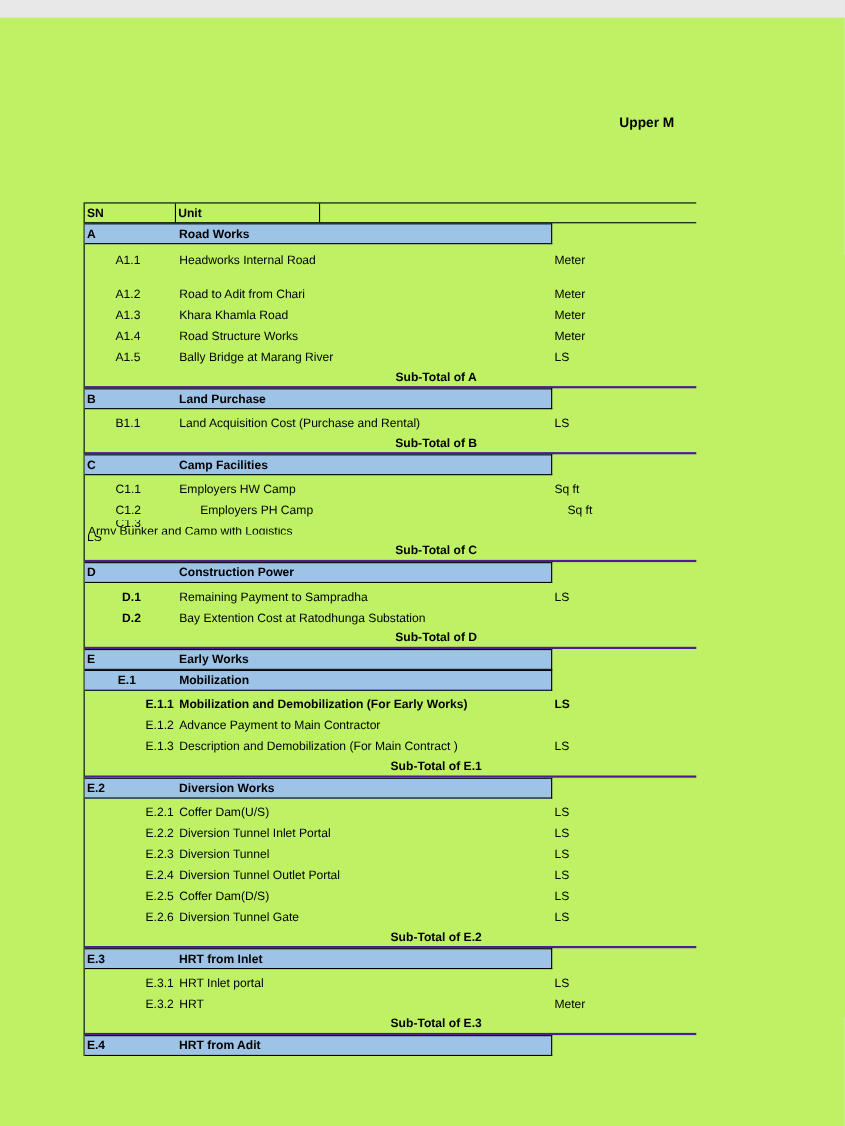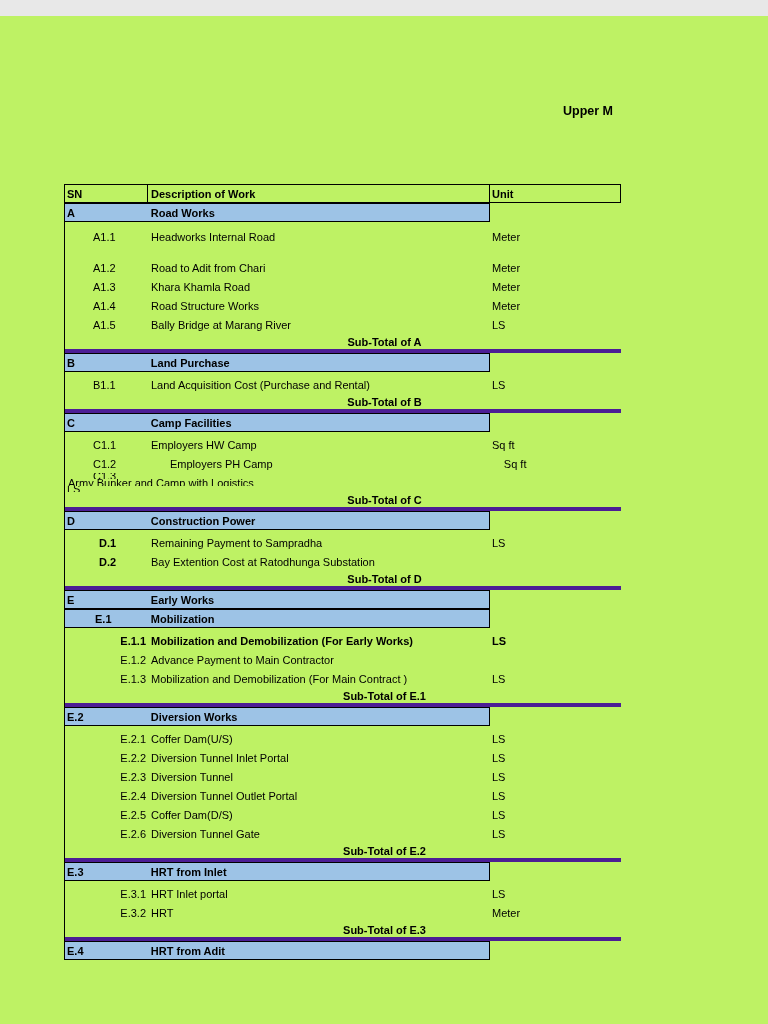--- a/index.html
+++ b/index.html
@@ -15,21 +15,21 @@
   }
   .doc-title{
     position:absolute;
     left:563px;top:88px;
     font-weight:bold;
     font-size:12.5px;
     white-space:nowrap;
   }
   #boq-table{
     position:absolute;
-    left:64px;top:168px;
+    left:76px;top:168px;
     width:557px;
     border-left:1px solid #000;
     box-sizing:border-box;
   }
   .row{
     display:flex;
     box-sizing:border-box;
     width:556px;
   }
   .cell{
@@ -63,21 +63,21 @@
     font-weight:bold;
   }
   
   .sn-flush{padding-left:2px;}
   .sn-mid{padding-left:30px;}
   .sn-indent{padding-left:28px;}
   .sn-bold{padding-left:34px;font-weight:bold;}
   .sn-right{justify-content:flex-end;padding-right:2px;}
   
   .row-subtotal{
-    border-bottom:4px solid #4c1d95;
+    border-bottom:2px solid #4c1d95;
     font-weight:bold;
   }
   .sub-spacer{width:83px;}
   .sub-label{
     flex:1;
     display:flex;
     align-items:center;
     justify-content:center;
   }
   
@@ -93,21 +93,20 @@
 </style>
 </head>
 <body>
 
 <div id="page">
   <div class="doc-title">Upper M</div>
 
   <div id="boq-table">
       <div class="row row-header" style="height: 19px;">
         <div class="cell c-sn">SN</div>
-        <div class="cell c-desc">Description of Work</div>
         <div class="cell c-unit">Unit</div>
       </div>
       <div class="row row-band" style="height: 19px;">
         <div class="band-fill">
           <div class="cell c-sn sn-flush">A</div>
           <div class="cell c-desc">Road Works</div>
         </div>
       </div>
       <div class="row row-spacer" style="height: 5px;"></div>
       <div class="row row-item" style="height: 19px;">
@@ -221,21 +220,21 @@
         <div class="cell c-desc">Mobilization and Demobilization (For Early Works)</div>
         <div class="cell c-unit">LS</div>
       </div>
       <div class="row row-item" style="height: 19px;">
         <div class="cell c-sn sn-right">E.1.2</div>
         <div class="cell c-desc">Advance Payment to Main Contractor</div>
         <div class="cell c-unit"></div>
       </div>
       <div class="row row-item" style="height: 19px;">
         <div class="cell c-sn sn-right">E.1.3</div>
-        <div class="cell c-desc">Mobilization and Demobilization (For Main Contract )</div>
+        <div class="cell c-desc">Description and Demobilization (For Main Contract )</div>
         <div class="cell c-unit">LS</div>
       </div>
       <div class="row row-subtotal" style="height: 19px;">
         <div class="sub-spacer"></div>
         <div class="sub-label">Sub-Total of E.1</div>
       </div>
       <div class="row row-band" style="height: 19px;">
         <div class="band-fill">
           <div class="cell c-sn sn-flush">E.2</div>
           <div class="cell c-desc">Diversion Works</div>

